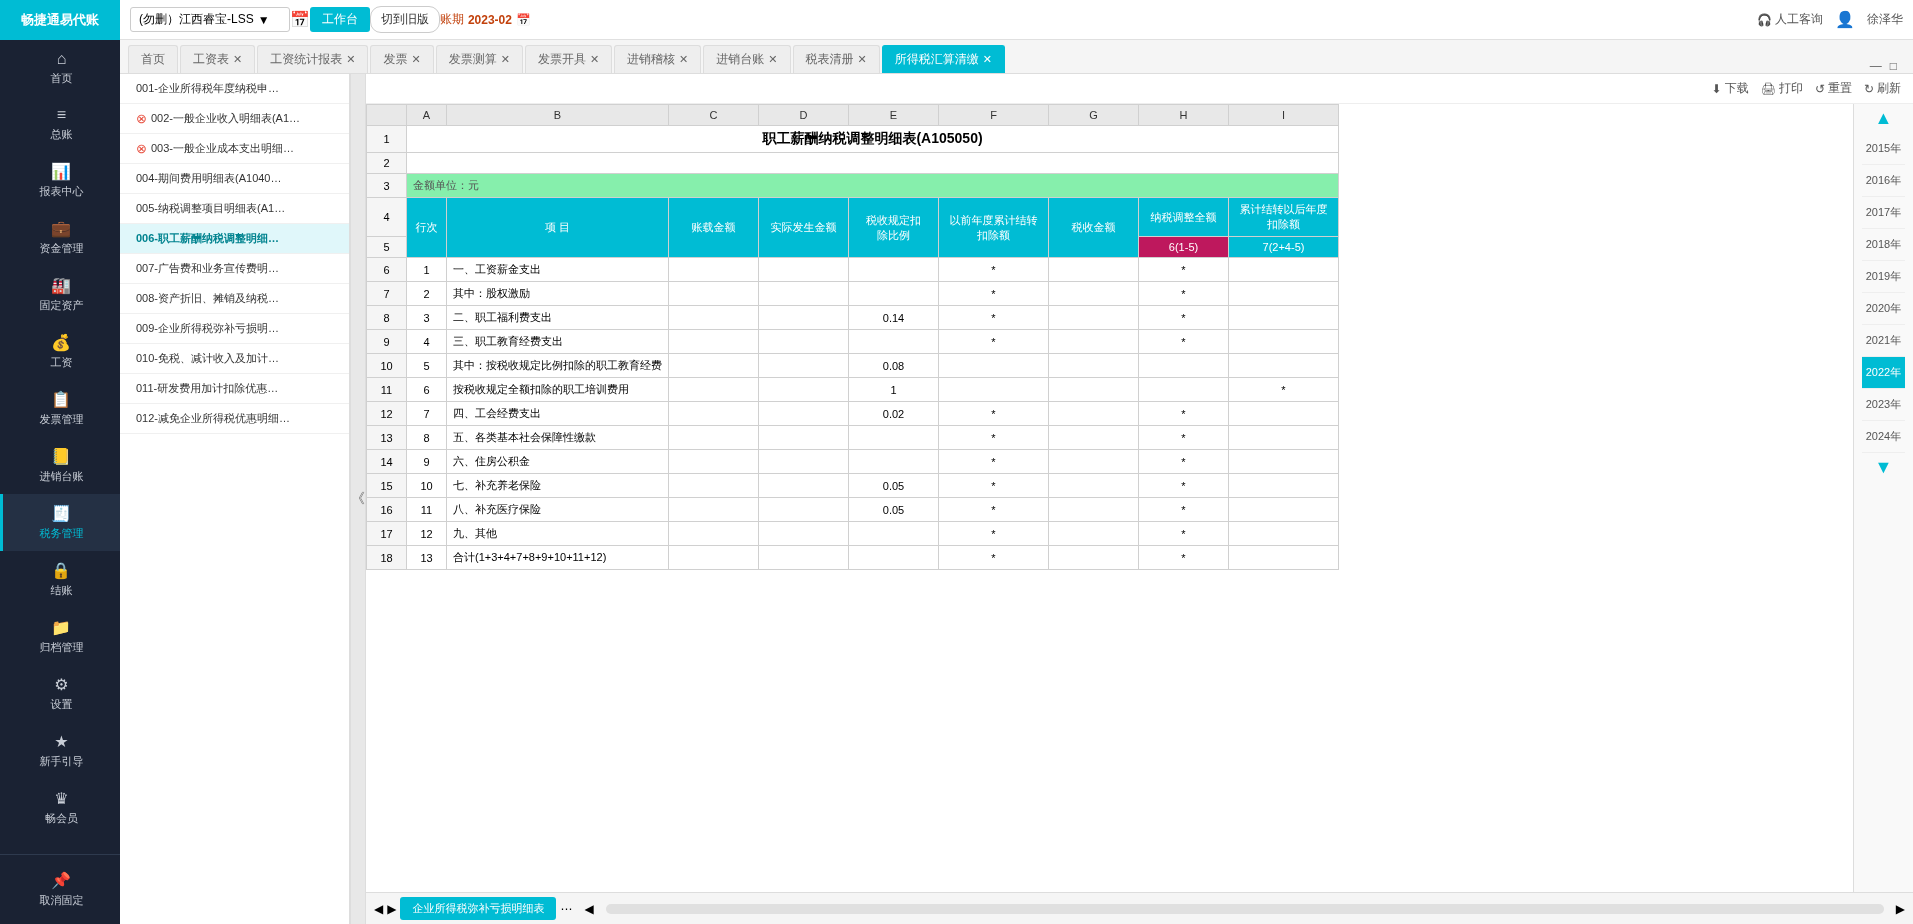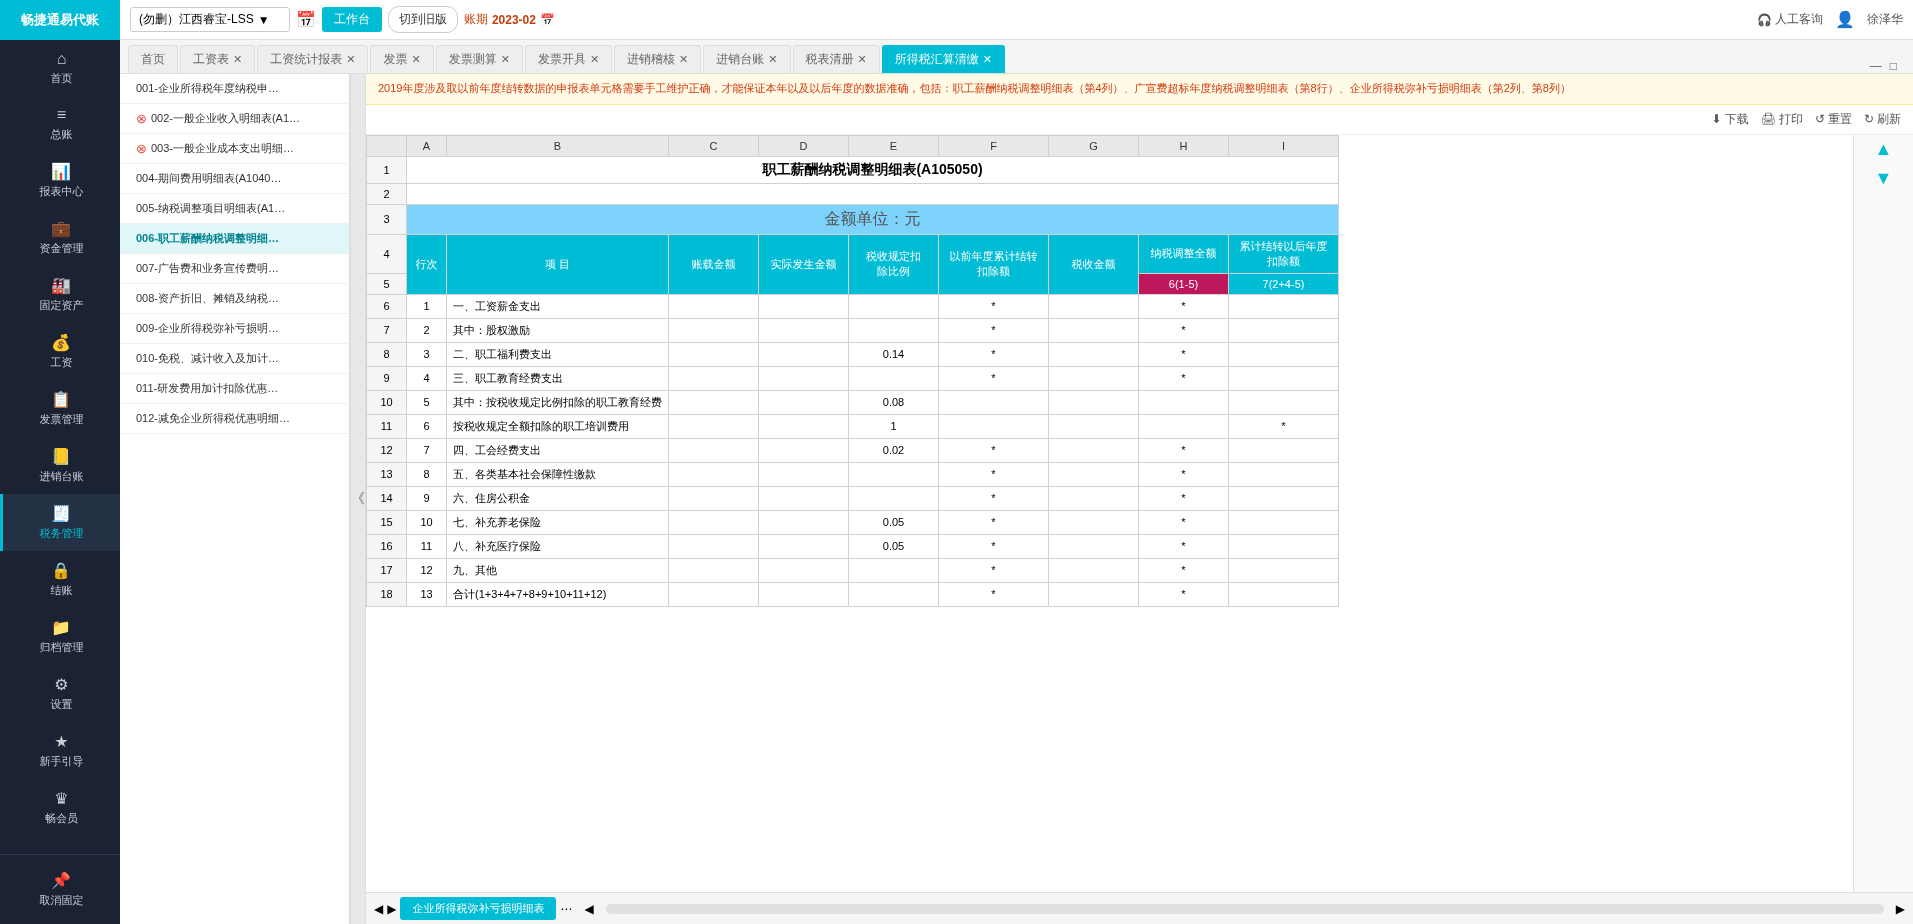--- a/index.html
+++ b/index.html
@@ -55,21 +55,21 @@
     }
 
     
     #topbar {
       background: white;
       height: 40px;
       display: flex;
       align-items: center;
       padding: 0 10px;
       border-bottom: 1px solid #e0e0e0;
-      gap: 6px;
+      gap: 0;
       flex-shrink: 0;
     }
     #company-selector {
       border: 1px solid #ccc;
       border-radius: 3px;
       padding: 3px 8px;
       font-size: 12px;
       display: flex;
       align-items: center;
       gap: 4px;
@@ -486,21 +486,20 @@
         </div>
         <div class="list-item">
           <span>012-减免企业所得税优惠明细…</span>
         </div>
       </div>
 
     <div id="collapse-btn">《</div>
 
     <div id="right-panel">
 
-      <div id="warning-banner">2019年度涉及取以前年度结转数据的申报表单元格需要手工维护正确，才能保证本年以及以后年度的数据准确，包括：职工薪酬纳税调整明细表（第4列）、广宣费超标年度纳税调整明细表（第8行）、企业所得税弥补亏损明细表（第2列、第8列）</div>
 
       <div id="toolbar">
         <span class="toolbar-btn">
           <span>⬇</span>
           <span>下载</span>
         </span>
         <span class="toolbar-btn">
           <span>🖨</span>
           <span>打印</span>
         </span>
@@ -535,21 +534,21 @@
               <tr>
                 <td style="background:#f5f5f5; text-align:center;">1</td>
                 <td colspan="9" style="text-align:center; font-size:14px; font-weight:bold; background:white;">职工薪酬纳税调整明细表(A105050)</td>
               </tr>
               <tr>
                 <td style="background:#f5f5f5; text-align:center;">2</td>
                 <td colspan="9" style="background:white;"></td>
               </tr>
               <tr>
                 <td style="background:#f5f5f5; text-align:center;">3</td>
-                <td colspan="9" style="text-align:center; font-size:16px; color:#555; background:#7dd3fc;">金额单位：元</td>
+                <td colspan="9" style="text-align:left; font-size:11px; color:#555; background:#86efac;">金额单位：元</td>
               </tr>
 
               <tr>
                 <td style="background:#f5f5f5; text-align:center;">4</td>
                 <th rowspan="2">行次</th>
                 <th rowspan="2">项 目</th>
                 <th rowspan="2">账载金额</th>
                 <th rowspan="2">实际发生金额</th>
                 <th rowspan="2">税收规定扣<br>除比例</th>
                 <th rowspan="2">以前年度累计结转<br>扣除额</th>
@@ -719,20 +718,32 @@
     <td></td>
     <td>*</td>
     <td></td>
   </tr>
               </tbody>
           </table>
         </div>
 
         <div id="year-panel">
           <div class="year-nav">▲</div>
+          <div id="year-list">
+              <div class="year-item">2015年</div>
+              <div class="year-item">2016年</div>
+              <div class="year-item">2017年</div>
+              <div class="year-item">2018年</div>
+              <div class="year-item">2019年</div>
+              <div class="year-item">2020年</div>
+              <div class="year-item">2021年</div>
+              <div class="year-item active">2022年</div>
+              <div class="year-item">2023年</div>
+              <div class="year-item">2024年</div>
+            </div>
           <div class="year-nav">▼</div>
         </div>
       </div>
 
       <div id="bottom-bar">
         <span style="cursor:pointer;">◀</span>
         <span style="cursor:pointer;">▶</span>
         <div class="bottom-tab">企业所得税弥补亏损明细表</div>
         <span>⋯</span>
         <span style="cursor:pointer; margin-left:8px;">◀</span>

